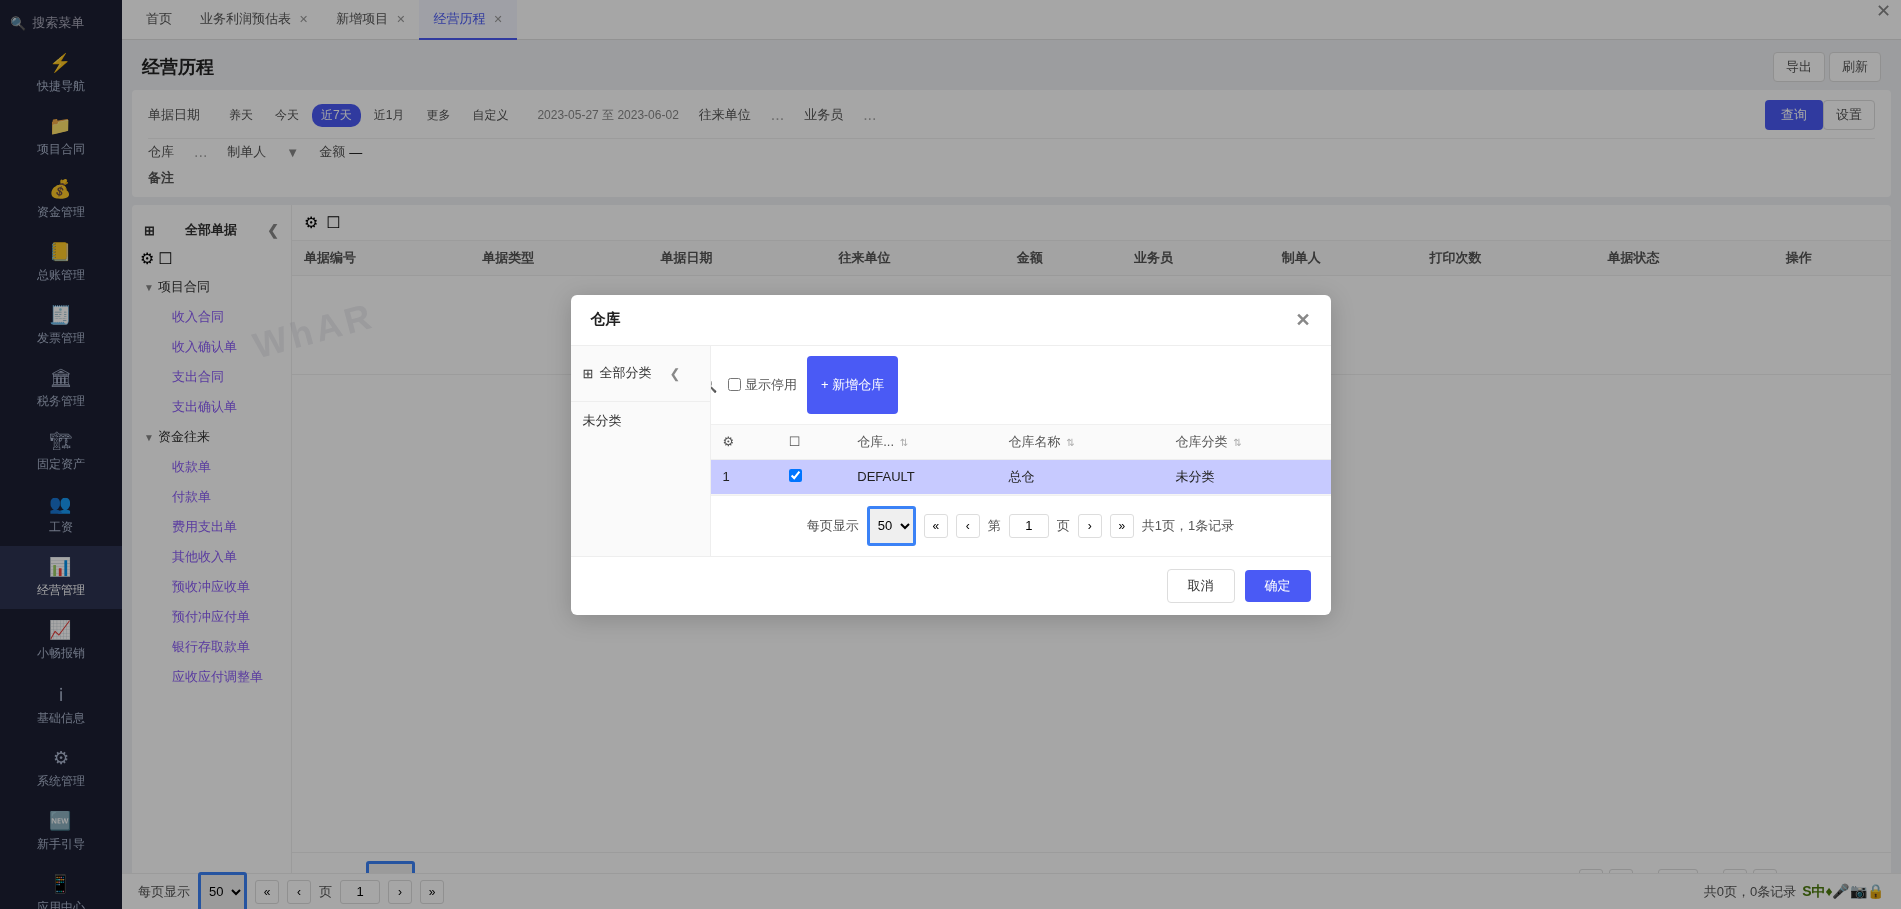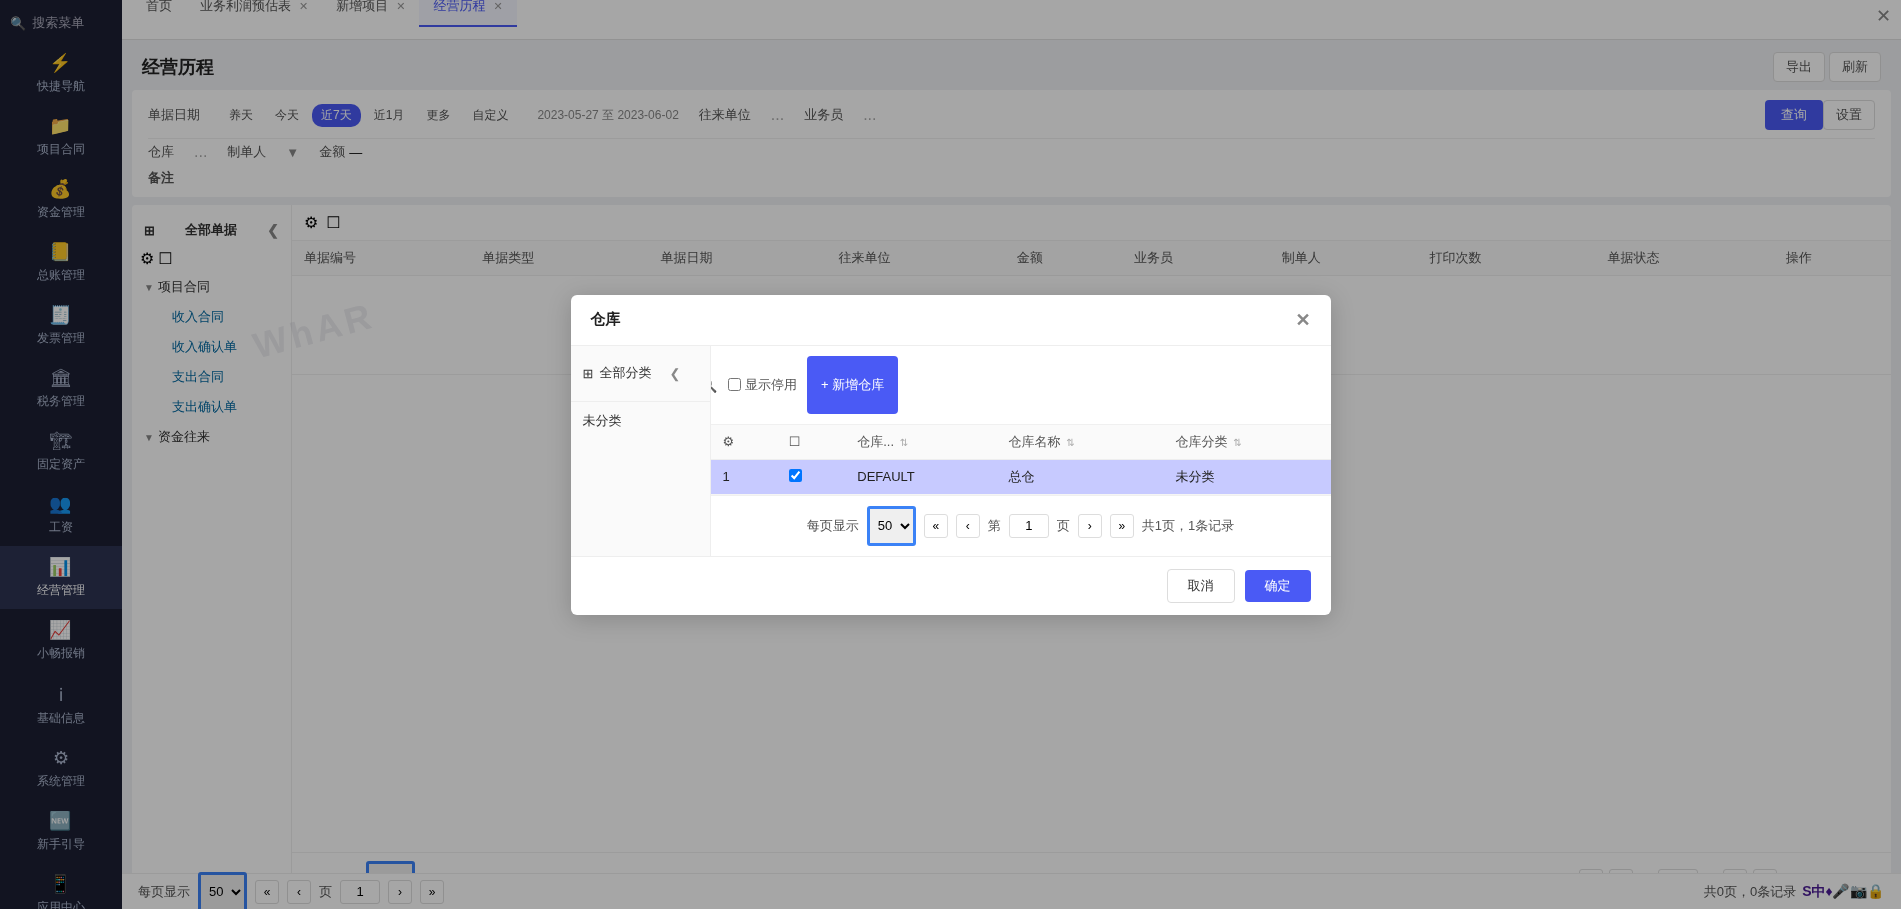--- a/index.html
+++ b/index.html
@@ -24,22 +24,22 @@
     .sidebar-item .icon { font-size: 18px; }
 
     
     .main {
       position: absolute; left: 122px; top: 0; right: 0; bottom: 0;
       background: #f0f2f5; display: flex; flex-direction: column;
     }
 
     
     .tabs-bar {
-      background: #fff; display: flex; align-items: flex-end;
-      border-bottom: 1px solid #e0e0e0; padding: 12px 10px;
+      background: #fff; display: flex; align-items: flex-start;
+      border-bottom: 1px solid #e0e0e0; padding: 0 10px;
       height: 40px; position: relative;
     }
     .tab {
       padding: 0 14px; height: 40px; display: flex; align-items: center;
       font-size: 13px; color: #555; cursor: pointer; border-bottom: 2px solid transparent;
       gap: 6px;
     }
     .tab.active { color: #4a5af5; border-bottom: 2px solid #4a5af5; background: #f5f6ff; }
     .tab-close { font-size: 11px; color: #999; margin-left: 2px; }
     .tabs-bar-right { margin-left: auto; font-size: 18px; color: #888; cursor: pointer; }
@@ -94,21 +94,21 @@
       width: 160px; background: #fff; border-radius: 4px 0 0 4px;
       border-right: 1px solid #eee; padding: 10px 0;
       display: flex; flex-direction: column; overflow-y: auto;
     }
     .left-panel-header {
       display: flex; align-items: center; justify-content: space-between;
       padding: 6px 12px; font-size: 13px; font-weight: bold; color: #333;
     }
     .left-panel-collapse { cursor: pointer; color: #888; font-size: 14px; }
     .left-panel-item {
-      padding: 6px 16px; font-size: 13px; color: #0369a1; cursor: pointer;
+      padding: 6px 16px; font-size: 13px; color: #8b5cf6; cursor: pointer;
     }
     .left-panel-category {
       padding: 6px 12px; font-size: 13px; color: #333; cursor: pointer;
       display: flex; align-items: center; gap: 4px;
     }
     .left-panel-category .arrow { font-size: 10px; color: #888; }
     .left-panel-sub { padding-left: 24px; }
 
     
     .right-panel {
@@ -116,21 +116,21 @@
       display: flex; flex-direction: column; overflow: hidden;
     }
     .table-toolbar {
       display: flex; align-items: center; padding: 8px 12px; gap: 8px;
       border-bottom: 1px solid #f0f0f0;
     }
     .table-area { flex: 1; overflow: auto; }
     table { width: 100%; border-collapse: collapse; font-size: 13px; }
     th {
       background: #fafafa; padding: 8px 12px; text-align: left;
-      border-bottom: 1px solid #eee; font-weight: 400; color: #555;
+      border-bottom: 1px solid #eee; font-weight: 700; color: #555;
       white-space: nowrap;
     }
     td { padding: 8px 12px; border-bottom: 1px solid #f0f0f0; color: #333; }
     .table-footer {
       display: flex; align-items: center; justify-content: space-between;
       padding: 8px 16px; border-top: 1px solid #f0f0f0; font-size: 13px; color: #555;
     }
     .pagination { display: flex; align-items: center; gap: 6px; }
     .page-btn {
       width: 24px; height: 24px; border: 1px solid #ddd; border-radius: 3px;
@@ -404,20 +404,30 @@
       </div>
       <div class="left-panel-sub">
         <div class="left-panel-item">收入合同</div>
         <div class="left-panel-item">收入确认单</div>
         <div class="left-panel-item">支出合同</div>
         <div class="left-panel-item">支出确认单</div>
       </div>
       <div class="left-panel-category">
         <span class="arrow">▼</span>
         <span>资金往来</span>
+      </div>
+      <div class="left-panel-sub">
+        <div class="left-panel-item">收款单</div>
+        <div class="left-panel-item">付款单</div>
+        <div class="left-panel-item">费用支出单</div>
+        <div class="left-panel-item">其他收入单</div>
+        <div class="left-panel-item">预收冲应收单</div>
+        <div class="left-panel-item">预付冲应付单</div>
+        <div class="left-panel-item">银行存取款单</div>
+        <div class="left-panel-item">应收应付调整单</div>
       </div>
     </div>
 
     <div class="right-panel">
       <div class="table-toolbar">
         <span>⚙</span>
         <span>☐</span>
       </div>
       <div class="table-area">
         <table>
@@ -555,15 +565,15 @@
     <option>50</option>
   </select>
   <button class="page-btn">«</button>
   <button class="page-btn">‹</button>
   <span>页</span>
   <input class="page-input" value="1" style="">
   <button class="page-btn">›</button>
   <button class="page-btn">»</button>
   <div class="status-bar-right">
     <span>共0页，0条记录</span>
-    <span style="color:#4c1d95; font-weight:bold; font-size:14px;">S中♦🎤📷🔒</span>
+    <span style="color:#4d7c0f; font-weight:bold; font-size:14px;">S中♦🎤📷🔒</span>
   </div>
 </div>
 
 </body></html>

